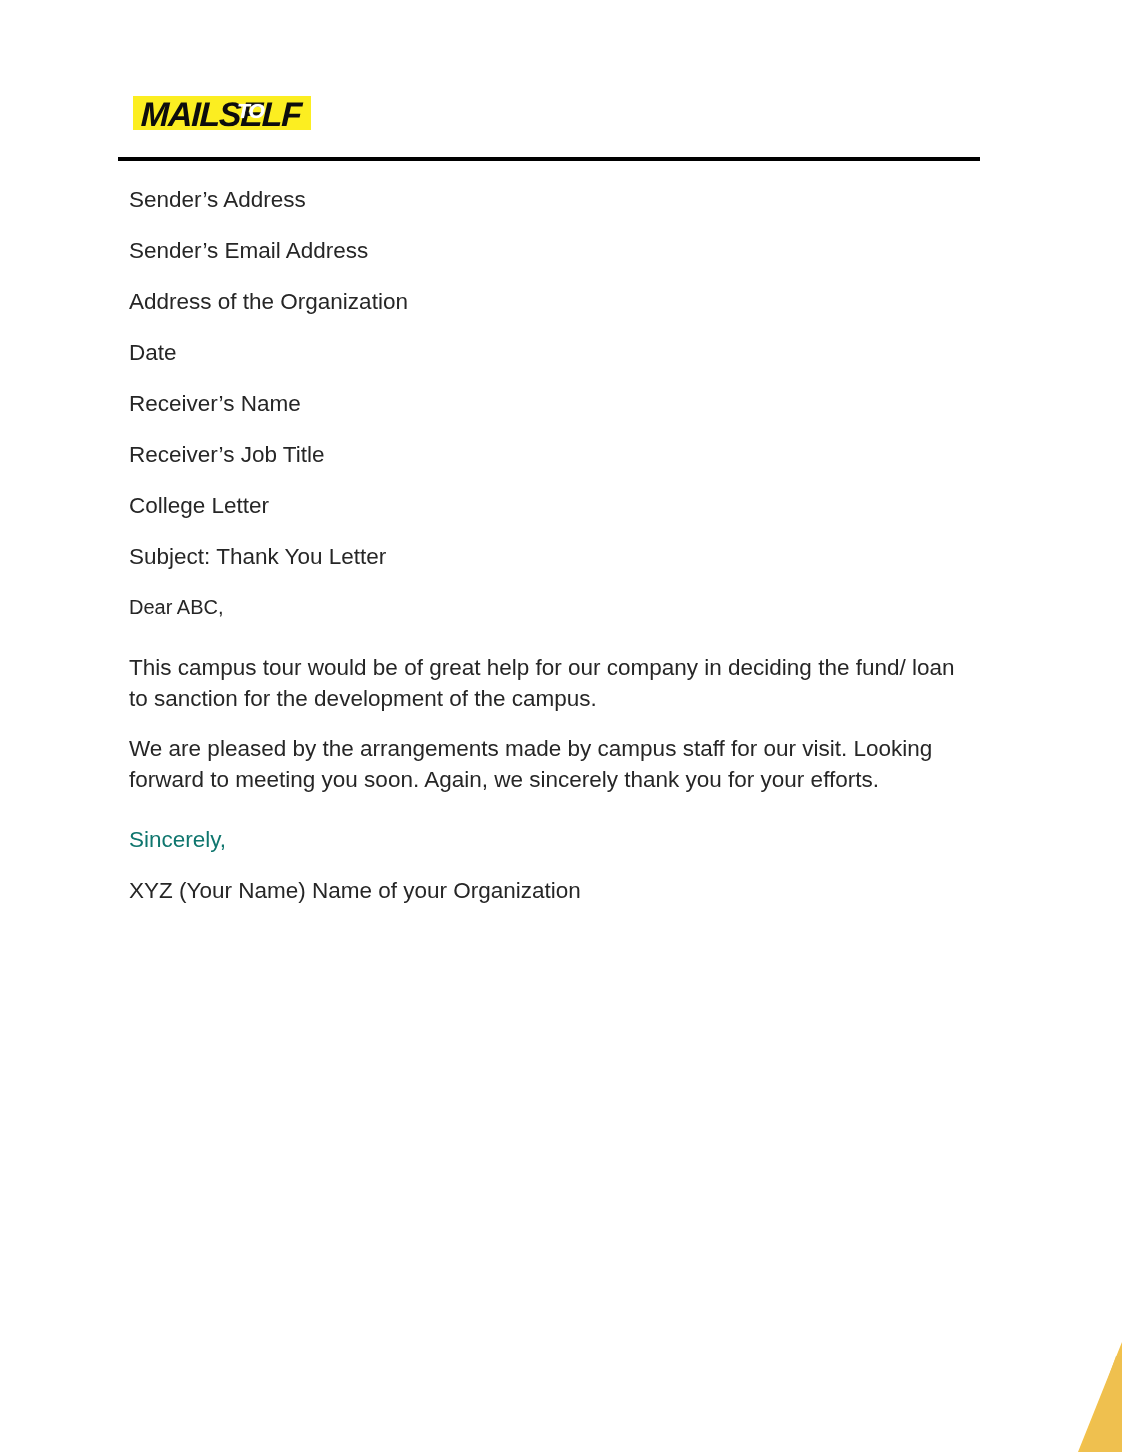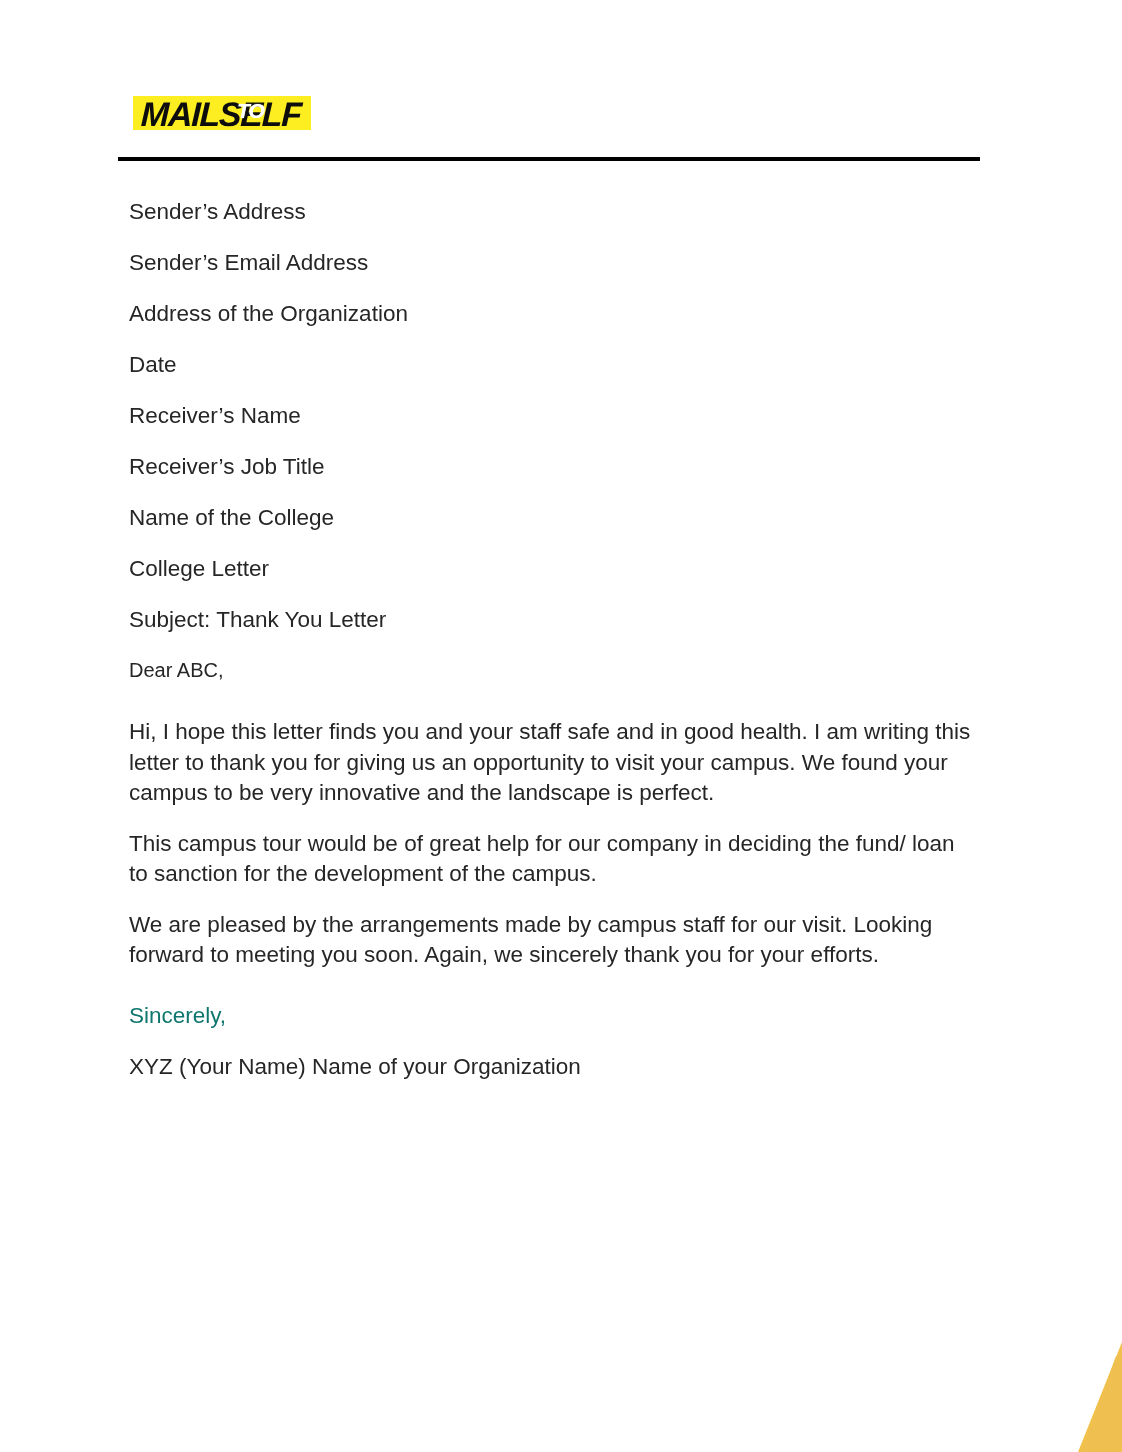--- a/index.html
+++ b/index.html
@@ -67,21 +67,21 @@
     top: 157px;
     width: 862px;
     height: 4px;
     background: #000000;
   }
 
   
   .letter {
     position: absolute;
     left: 129px;
-    top: 186px;
+    top: 174px;
     width: 848px;
   }
   .line {
     font-size: 22.5px;
     line-height: 51px;
     color: #262626;
     white-space: pre;
   }
   .para {
     font-size: 22.5px;
@@ -135,28 +135,26 @@
   <div class="divider"></div>
 
   <div class="letter">
 
     <div class="line">Sender’s Address</div>
     <div class="line">Sender’s Email Address</div>
     <div class="line">Address of the Organization</div>
     <div class="line">Date</div>
     <div class="line">Receiver’s Name</div>
     <div class="line">Receiver’s Job Title</div>
-    <div class="line">Name of the College</div>
     <div class="line">College Letter</div>
 
     <div class="line">Subject: Thank You Letter</div>
 
     <div class="salutation">Dear ABC,</div>
 
-    <p class="para first">Hi, I hope this letter finds you and your staff safe and in good health. I am writing this letter to thank you for giving us an opportunity to visit your campus. We found your campus to be very innovative and the landscape is perfect.</p>
     <p class="para">This campus tour would be of great help for our company in deciding the fund/ loan to sanction for the development of the campus.</p>
     <p class="para">We are pleased by the arrangements made by campus staff for our visit. Looking forward to meeting you soon. Again, we sincerely thank you for your efforts.</p>
 
     <div class="signoff">Sincerely,</div>
     <div class="signature">XYZ (Your Name) Name of your Organization</div>
 
   </div>
 
   <div class="corner-wedge">
     <svg width="70" height="110" viewBox="0 0 70 110" xmlns="http://www.w3.org/2000/svg">

